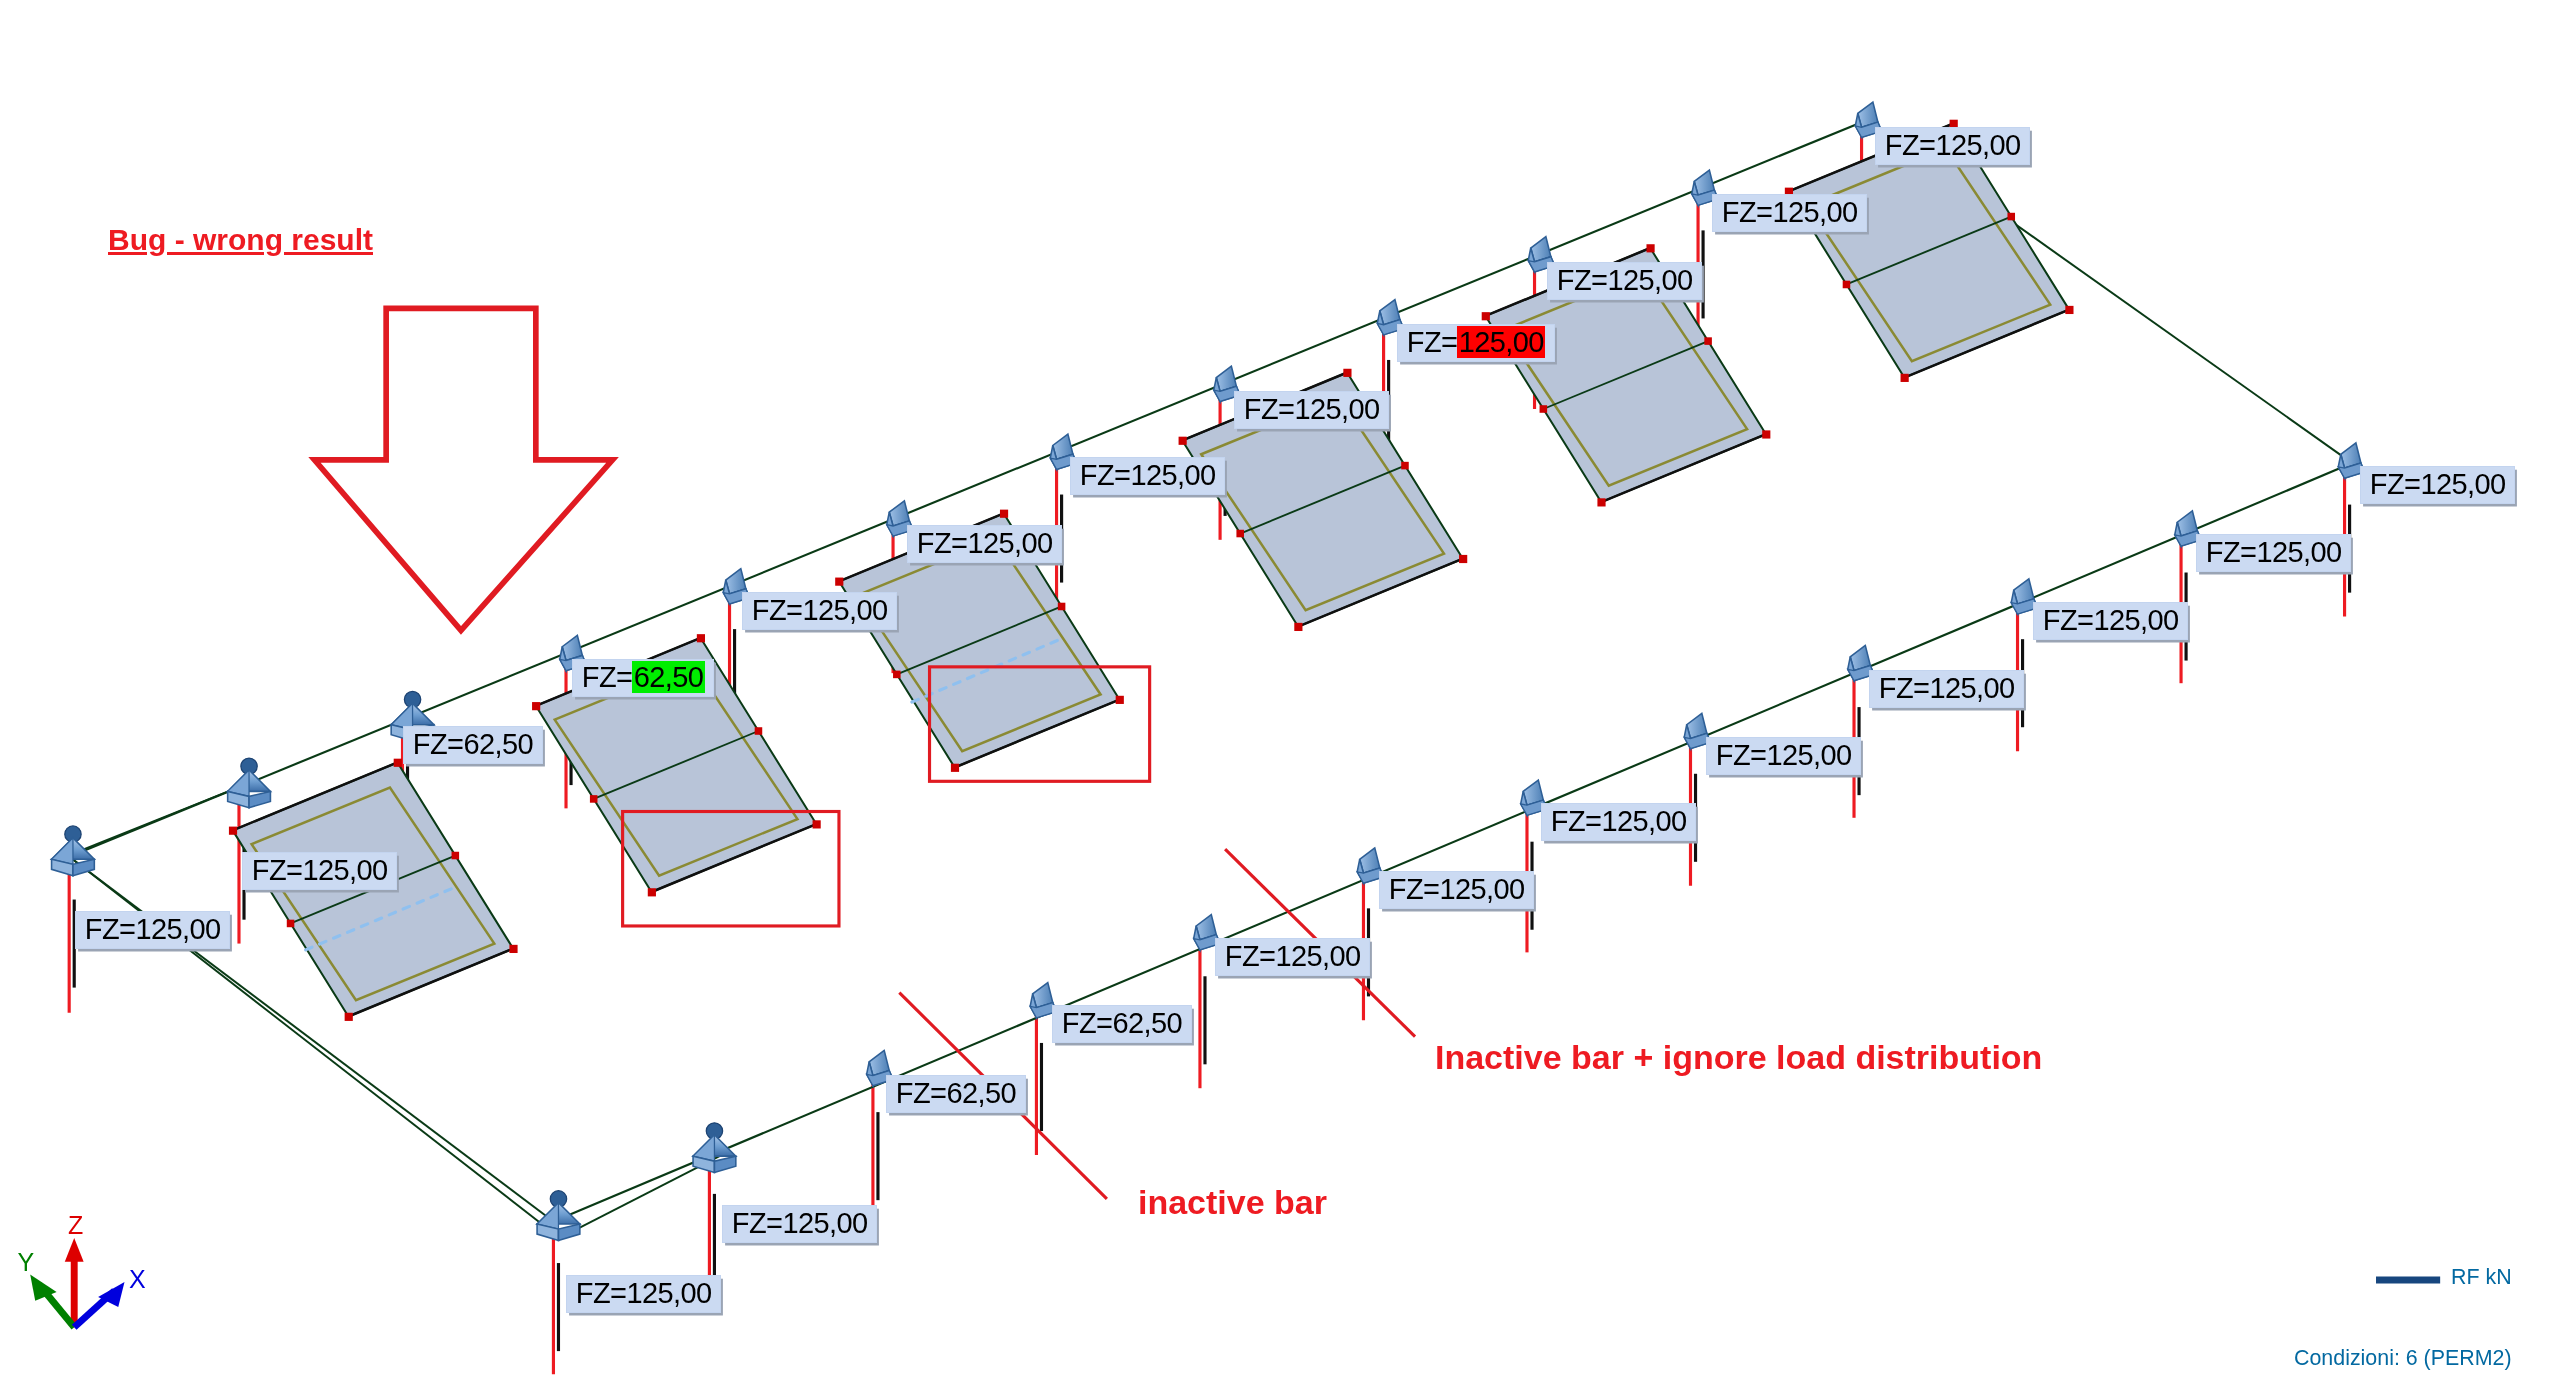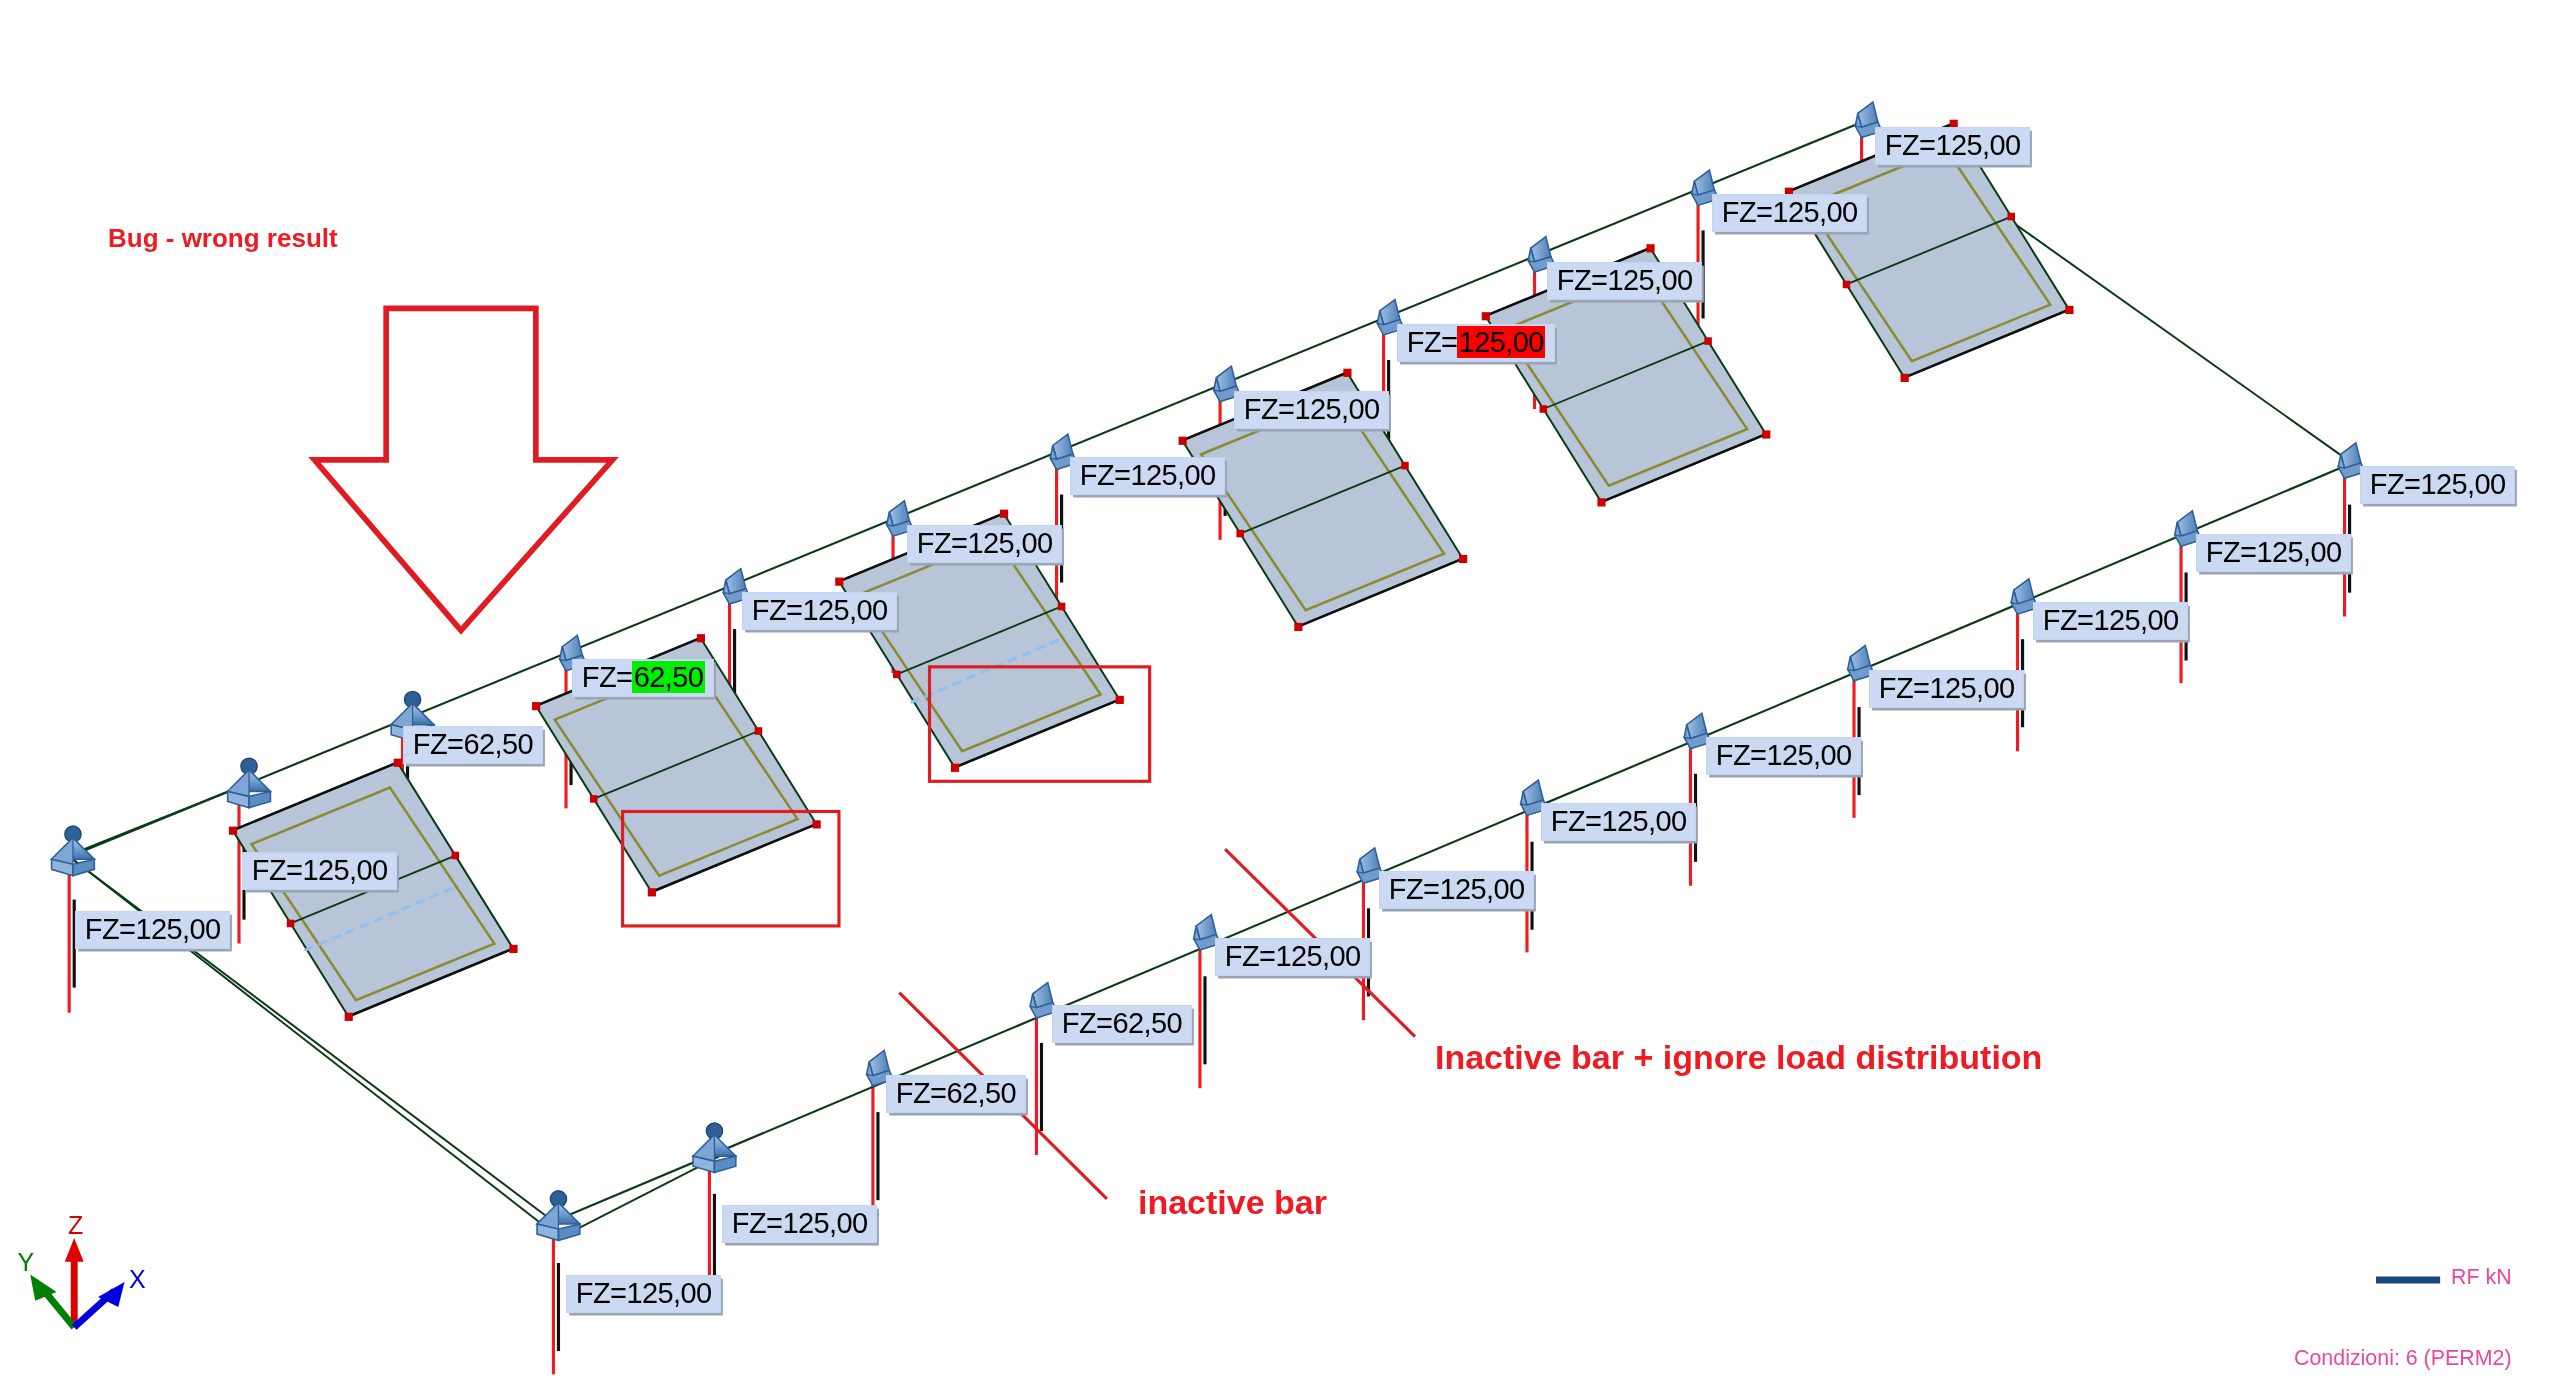--- a/index.html
+++ b/index.html
@@ -30,25 +30,25 @@
   .rlabel .hl-red{background:#fe0000;padding:0 1.3px;}
 
   
   .anno{
     position:absolute;
     color:#ee1b22;
     font-family:"Liberation Sans",sans-serif;
     font-weight:bold;
     white-space:nowrap;
   }
-  #anno-bug{font-size:26px;letter-spacing:0px;}
+  #anno-bug{font-size:30px;letter-spacing:0px;text-decoration:underline;}
   #anno-inactive{font-size:34px;}
   #anno-inactive-ignore{font-size:34px;}
   .legend-label{
-    position:absolute;color:#ec4899;font-size:21.4px;
+    position:absolute;color:#0369a1;font-size:21.4px;
     font-family:"Liberation Sans",sans-serif;white-space:nowrap;
   }
 
   
   .axis-letter{
     position:absolute;font-size:25px;
     font-family:"Liberation Sans",sans-serif;font-weight:normal;
   }
 </style>
 </head>

